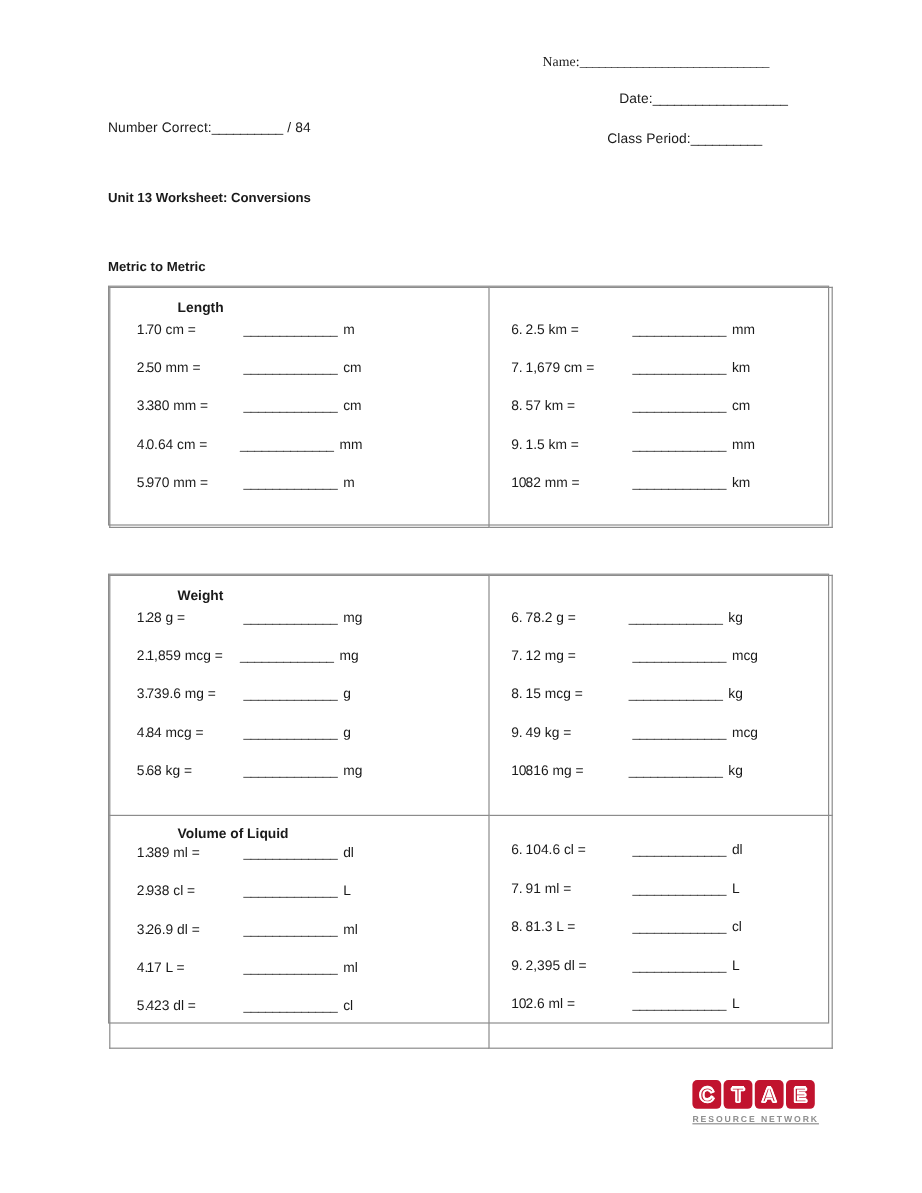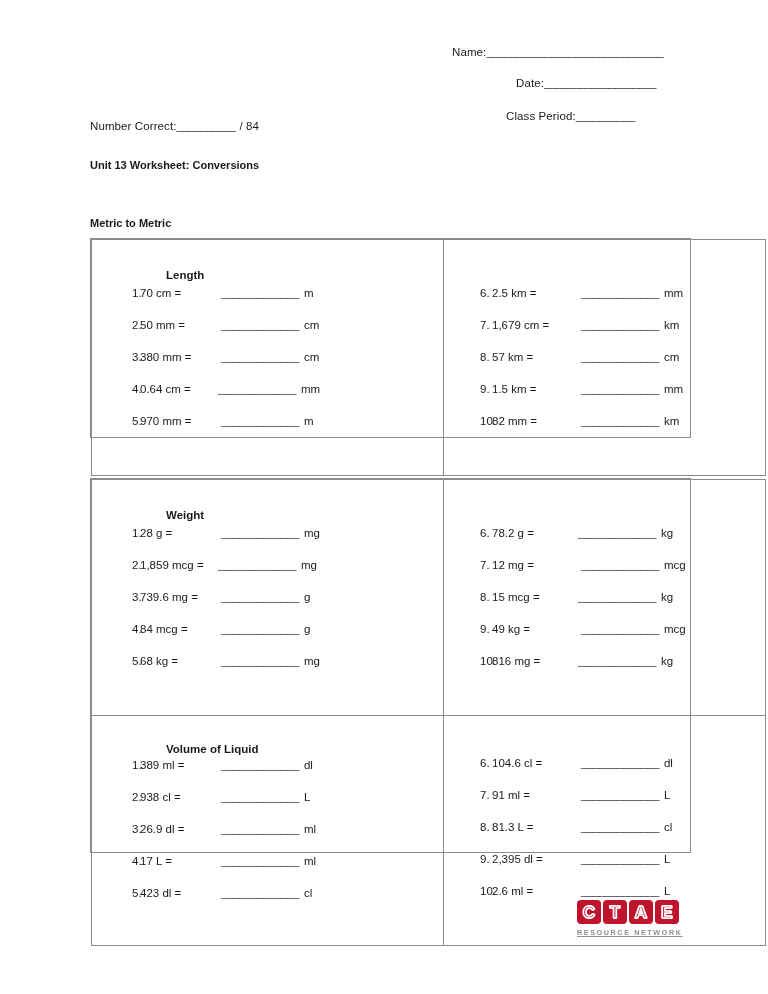--- a/index.html
+++ b/index.html
@@ -39,24 +39,24 @@
     font-size: 11.5px;
     white-space: nowrap;
   }
   .hdr-label { letter-spacing: 0.1px; }
   .blank-line {
     display: inline-block;
     letter-spacing: -0.5px;
     color: #2b2b2b;
   }
 
-  .row-name  { left: 452px; top: 46px; }
+  .row-name  { left: 452px; top: 46px; font-family: Liberation Serif, serif; }
   .row-date  { left: 516px; top: 77px; }
   .row-class { left: 506px; top: 110px; }
-  .row-numcorrect { left: 90px; top: 120px; }
+  .row-numcorrect { left: 90px; top: 101px; }
 
   
   .doc-line {
     position: absolute;
     left: 90px;
     font-size: 11px;
     font-weight: bold;
     white-space: nowrap;
   }
   .line-title        { top: 159px; }
@@ -77,21 +77,21 @@
   .table-mass   { top: 478px; height: 375px; }
 
   .qtable table {
     width: 100%;
     border-collapse: collapse;
     table-layout: fixed;
   }
   .qtable td.col {
     border: 1px solid #8c8c8c;
     vertical-align: top;
-    padding: 18px;
+    padding: 0;
   }
   .col-left  { width: 315px; }
   .col-right { width: 285px; }
 
   .cell-inner {
     padding: 8px 0 10px 0;
   }
   .cell-inner.tight { padding: 6px 0 8px 0; }
 
   .sec-title {

